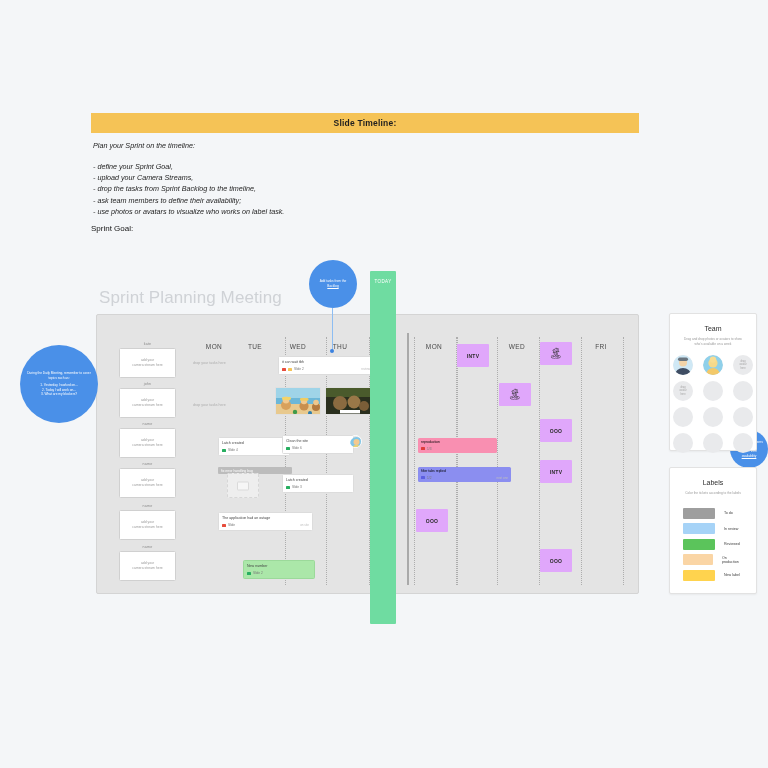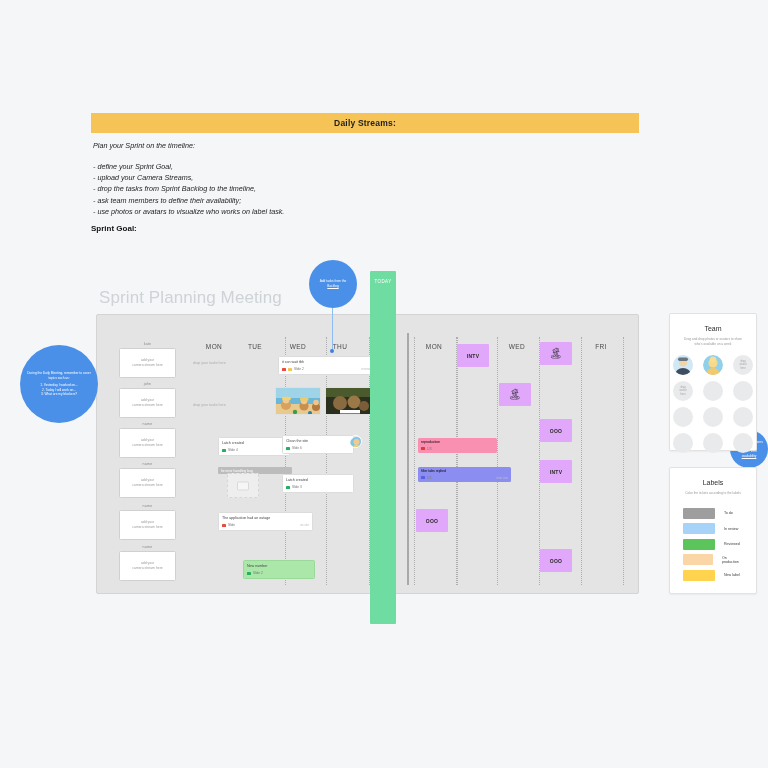--- a/index.html
+++ b/index.html
@@ -27,21 +27,21 @@
   .inst-list li {
     font-style:italic; font-size:7.2px; color:#242424;
     line-height:11.2px; white-space:nowrap;
   }
 
   
   #sprint-goal-row {
     position:absolute; left:91px; top:224px; width:548px;
     display:flex; align-items:center;
   }
-  .sg-label { font-size:8px; font-weight:bold; color:#131313; width:60px; }
+  .sg-label { font-size:8px; font-weight:normal; color:#131313; width:60px; }
   .sg-input {
     flex:1; height:18px; background:#ffffff;
     border:1px solid #a6d9bf; border-radius:1px;
     font-family:"Liberation Sans", sans-serif;
     font-size:6.8px; font-style:italic; color:#6b6b6b;
     text-align:center; padding:0; outline:none;
   }
   .sg-input::placeholder { color:#6b6b6b; font-style:italic; }
 
   
@@ -186,21 +186,21 @@
 
   .label-rows { margin:12px 13px 0; }
   .label-row { display:flex; align-items:center; margin-bottom:4.5px; }
   .swatch { width:32px; height:11px; border-radius:1px; }
   .label-text { font-size:3.6px; color:#3c3c3c; margin-left:9px; }
 </style>
 </head>
 <body>
 
 <div id="instructions">
-  <div class="inst-header">Daily Streams:</div>
+  <div class="inst-header">Slide Timeline:</div>
   <div class="inst-body">
     <p class="inst-lead">Plan your Sprint on the timeline:</p>
     <ul class="inst-list">
       <li>- define your Sprint Goal,</li>
       <li>- upload your Camera Streams,</li>
       <li>- drop the tasks from Sprint Backlog to the timeline,</li>
       <li>- ask team members to define their availability;</li>
       <li>- use photos or avatars to visualize who works on label task.</li>
     </ul>
   </div>

